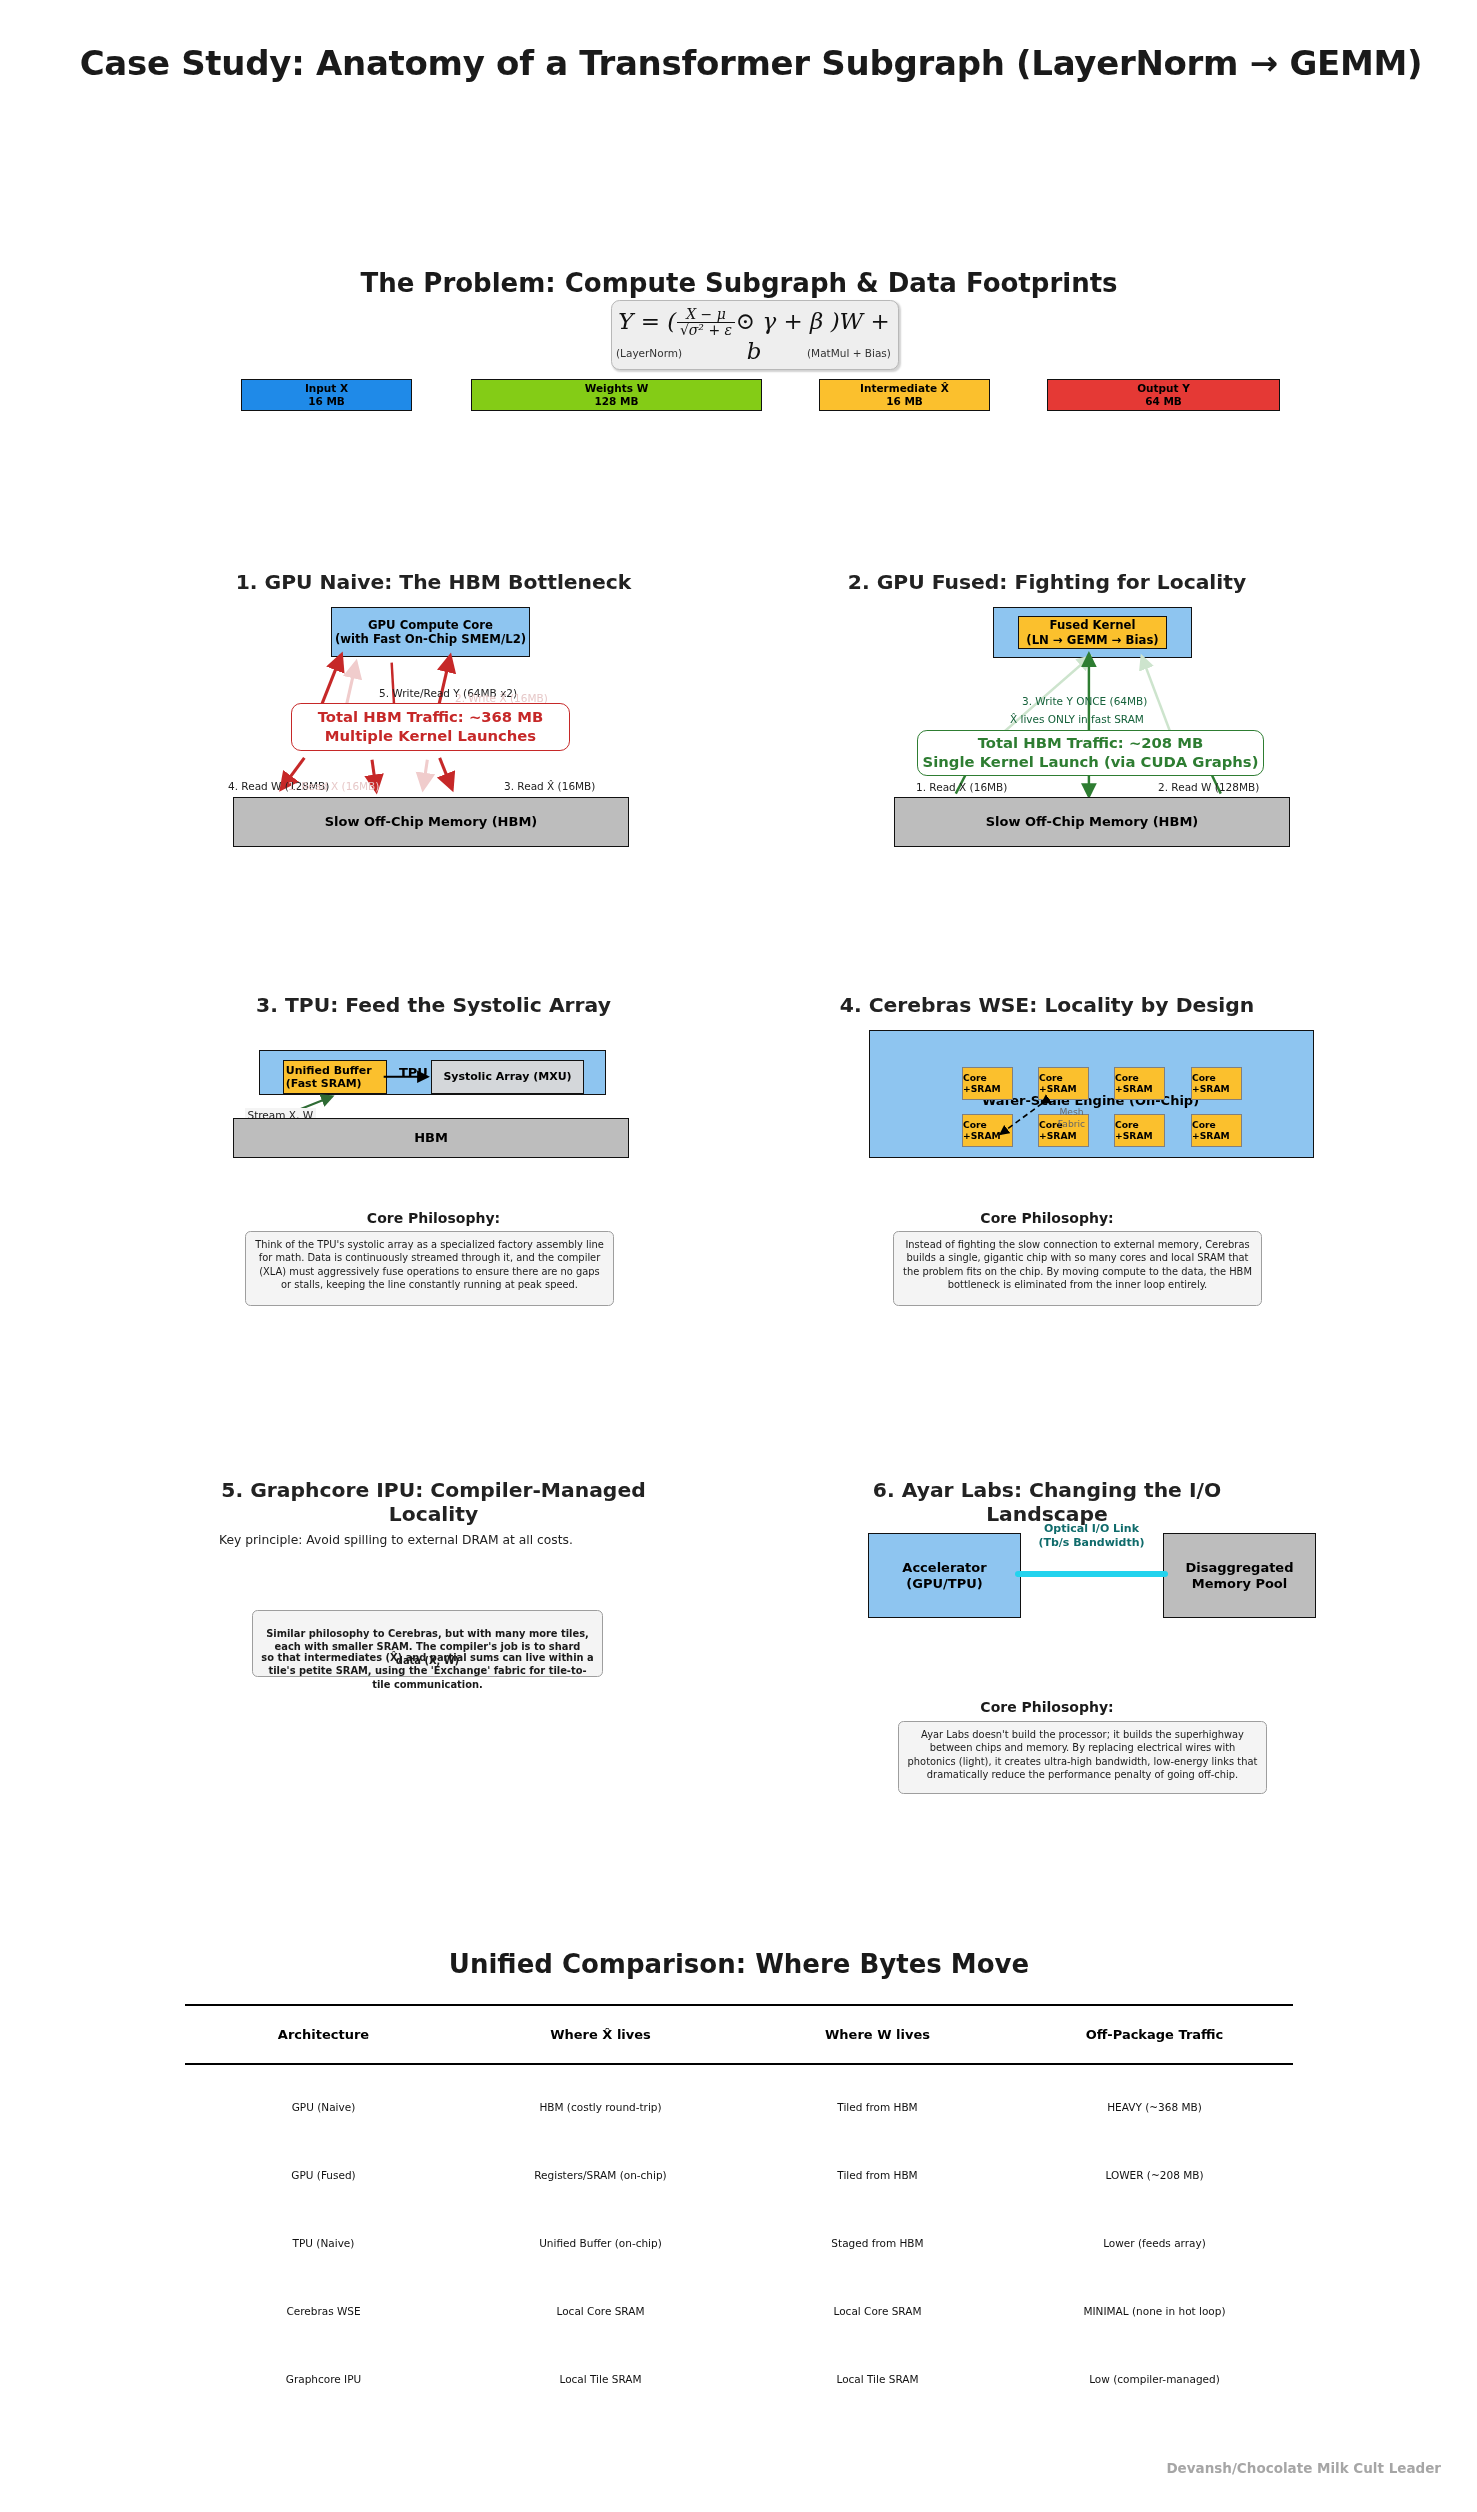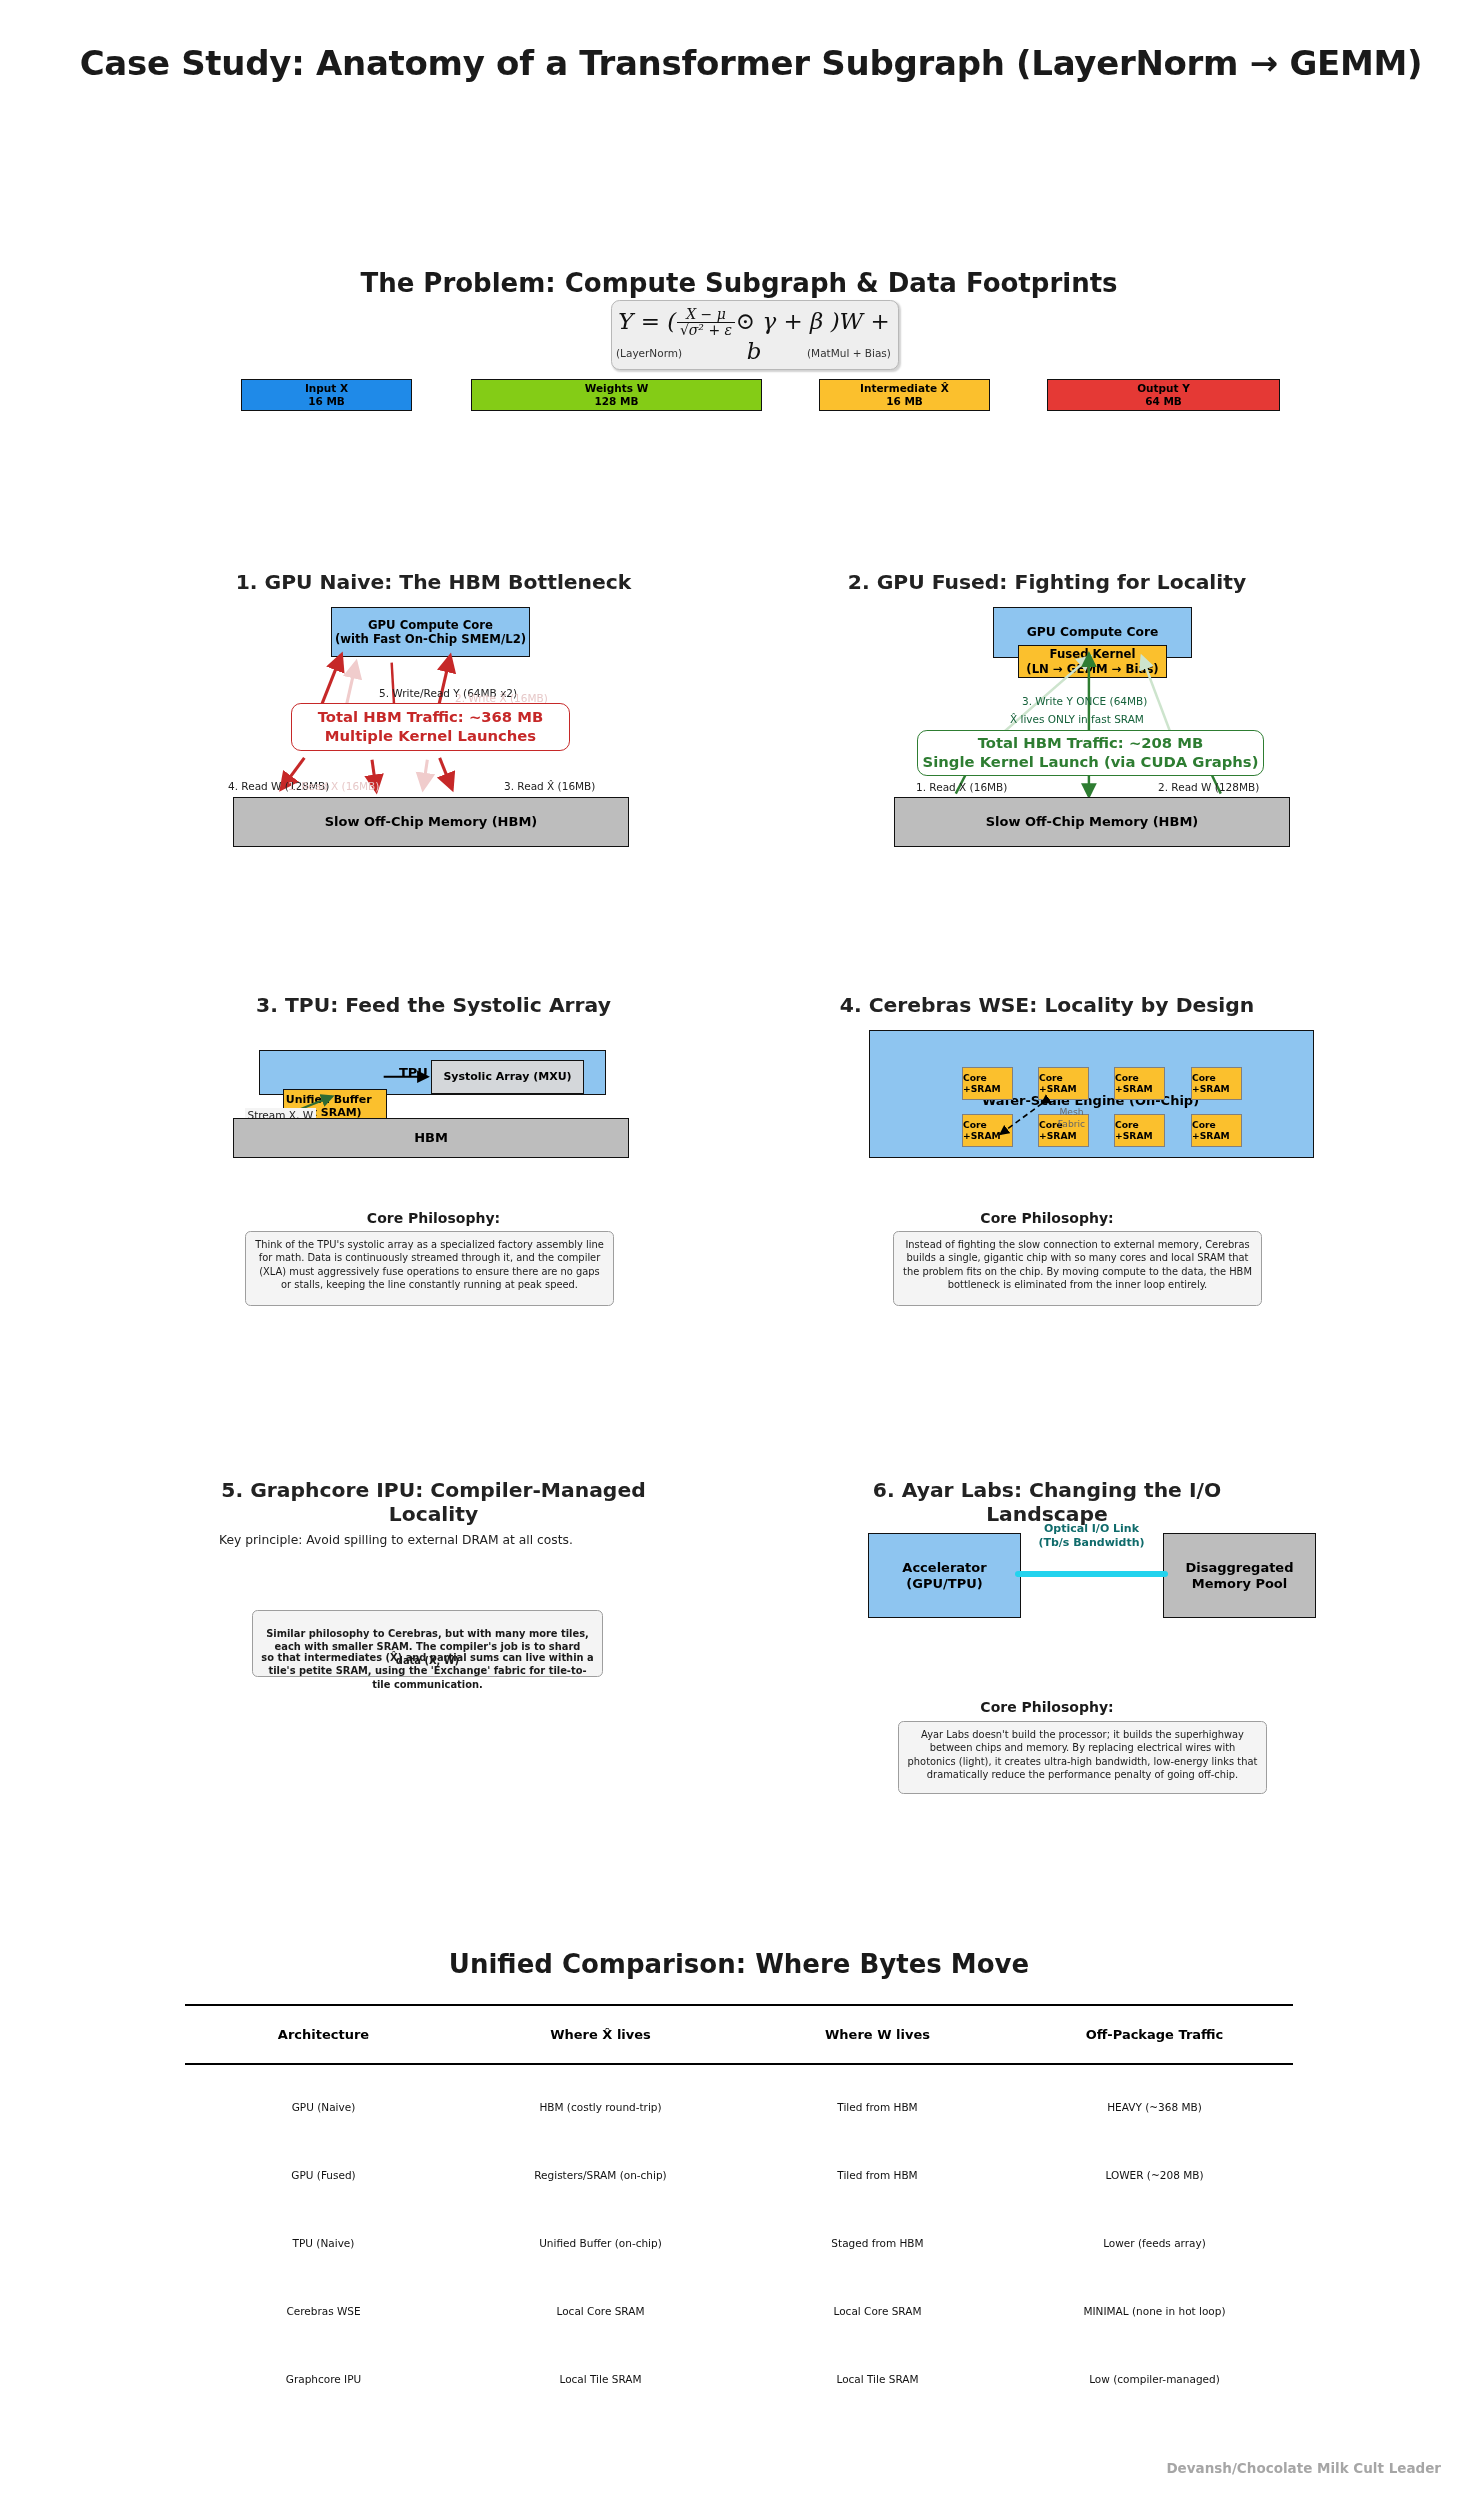--- a/index.html
+++ b/index.html
@@ -58,21 +58,21 @@
   }
 
   
   .blk{
     border:1.5px solid #111;
     display:flex;flex-direction:column;align-items:center;justify-content:center;
     text-align:center;font-weight:bold;color:#000;line-height:1.2;
   }
   .blk-blue{background:#8ec5f0;}
   .blk-gray{background:#bdbdbd;}
-  .blk-yellow{background:#fbc02d;margin-top:29px;}
+  .blk-yellow{background:#fbc02d;}
   .blk-lightgray{background:#d4d7da;}
   .tile{
     background:#fbc02d;border:1px solid #808080;
     display:flex;flex-direction:column;justify-content:center;
     font-size:9.2px;font-weight:bold;line-height:1.15;color:#000;
   }
 
   
   .callout{
     border-radius:9.9px;background:#ffffff;

